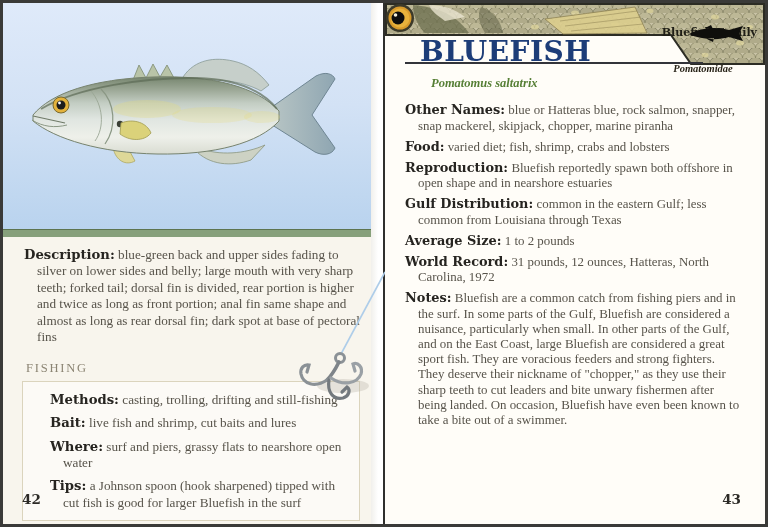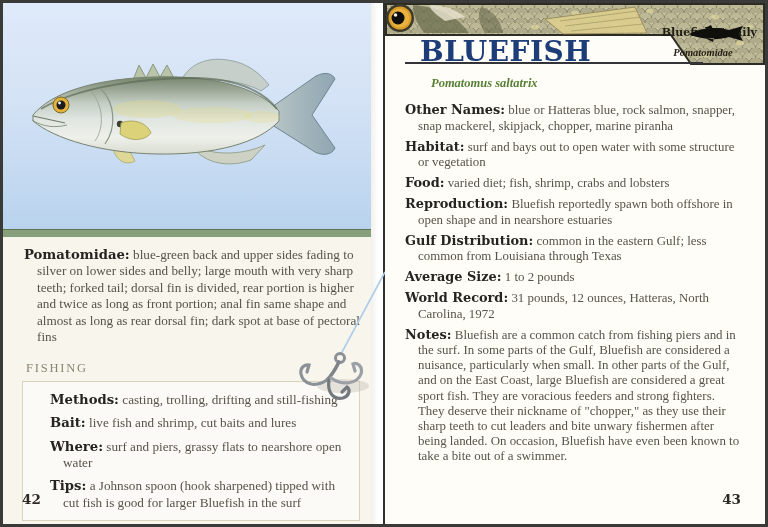--- a/index.html
+++ b/index.html
@@ -65,21 +65,21 @@
     background:#fffdf8;
   }
   .banner{position:absolute;top:0;left:0;width:380px;height:64px;}
   .family-label{
     position:absolute;top:24px;right:8px;width:116px;text-align:right;
     font-family:"DejaVu Serif", serif;font-weight:bold;font-size:11px;
     color:#1f1e16;line-height:12px;
   }
   .family-fish{position:absolute;top:22px;right:16px;}
   .family-latin{
-    position:absolute;top:44px;right:10px;width:104px;text-align:center;
+    position:absolute;top:60px;right:10px;width:104px;text-align:center;
     font-style:italic;font-weight:bold;font-size:10.5px;color:#241f14;
   }
   .right-content{
     position:absolute;top:33px;left:0;right:0;bottom:0;
     padding:6px 24px 0 20px;
     color:#57534a;font-size:12.9px;line-height:15.2px;
   }
   .title{
     margin:2px 0 0 15px;
     font-family:"DejaVu Serif", serif;font-weight:bold;
@@ -146,21 +146,21 @@
 
         <circle cx="44" cy="74" r="8" fill="#e3b23c" stroke="#7a6a30" stroke-width="1"></circle>
         <circle cx="44" cy="74" r="4.5" fill="#1c1c1c"></circle>
         <circle cx="42.5" cy="72" r="1.4" fill="#ffffff"></circle>
       </svg>
     </div>
 
     <div class="green-bar"></div>
 
     <div class="left-content">
-      <p class="entry desc-block"><span class="lbl">Pomatomidae:</span> <span>blue-green back and upper sides fading to silver on lower sides and belly; large mouth with very sharp teeth; forked tail; dorsal fin is divided, rear portion is higher and twice as long as front portion; anal fin same shape and almost as long as rear dorsal fin; dark spot at base of pectoral fins</span></p>
+      <p class="entry desc-block"><span class="lbl">Description:</span> <span>blue-green back and upper sides fading to silver on lower sides and belly; large mouth with very sharp teeth; forked tail; dorsal fin is divided, rear portion is higher and twice as long as front portion; anal fin same shape and almost as long as rear dorsal fin; dark spot at base of pectoral fins</span></p>
 
       <div class="fishing-head">FISHING</div>
 
       <div class="fishing-box">
         <p class="entry"><span class="lbl">Methods:</span> <span>casting, trolling, drifting and still-fishing</span></p>
         <p class="entry"><span class="lbl">Bait:</span> <span>live fish and shrimp, cut baits and lures</span></p>
         <p class="entry"><span class="lbl">Where:</span> <span>surf and piers, grassy flats to nearshore open water</span></p>
         <p class="entry"><span class="lbl">Tips:</span> <span>a Johnson spoon (hook sharpened) tipped with cut fish is good for larger Bluefish in the surf</span></p>
       </div>
     </div>
@@ -230,21 +230,20 @@
       <div class="family-latin">Pomatomidae</div>
     </div>
 
     <div class="right-content">
       <h1 class="title">BLUEFISH</h1>
       <div class="title-rule"></div>
       <div class="sci-name">Pomatomus saltatrix</div>
 
       <div class="right-entries">
         <p class="entry"><span class="lbl">Other Names:</span> <span>blue or Hatteras blue, rock salmon, snapper, snap mackerel, skipjack, chopper, marine piranha</span></p>
-        <p class="entry"><span class="lbl">Habitat:</span> <span>surf and bays out to open water with some structure or vegetation</span></p>
         <p class="entry"><span class="lbl">Food:</span> <span>varied diet; fish, shrimp, crabs and lobsters</span></p>
         <p class="entry"><span class="lbl">Reproduction:</span> <span>Bluefish reportedly spawn both offshore in open shape and in nearshore estuaries</span></p>
         <p class="entry"><span class="lbl">Gulf Distribution:</span> <span>common in the eastern Gulf; less common from Louisiana through Texas</span></p>
         <p class="entry"><span class="lbl">Average Size:</span> <span>1 to 2 pounds</span></p>
         <p class="entry"><span class="lbl">World Record:</span> <span>31 pounds, 12 ounces, Hatteras, North Carolina, 1972</span></p>
         <p class="entry"><span class="lbl">Notes:</span> <span>Bluefish are a common catch from fishing piers and in the surf. In some parts of the Gulf, Bluefish are considered a nuisance, particularly when small. In other parts of the Gulf, and on the East Coast, large Bluefish are considered a great sport fish. They are voracious feeders and strong fighters. They deserve their nickname of "chopper," as they use their sharp teeth to cut leaders and bite unwary fishermen after being landed. On occasion, Bluefish have even been known to take a bite out of a swimmer.</span></p>
       </div>
     </div>
 
     <div class="pagenum pagenum-right">43</div>

